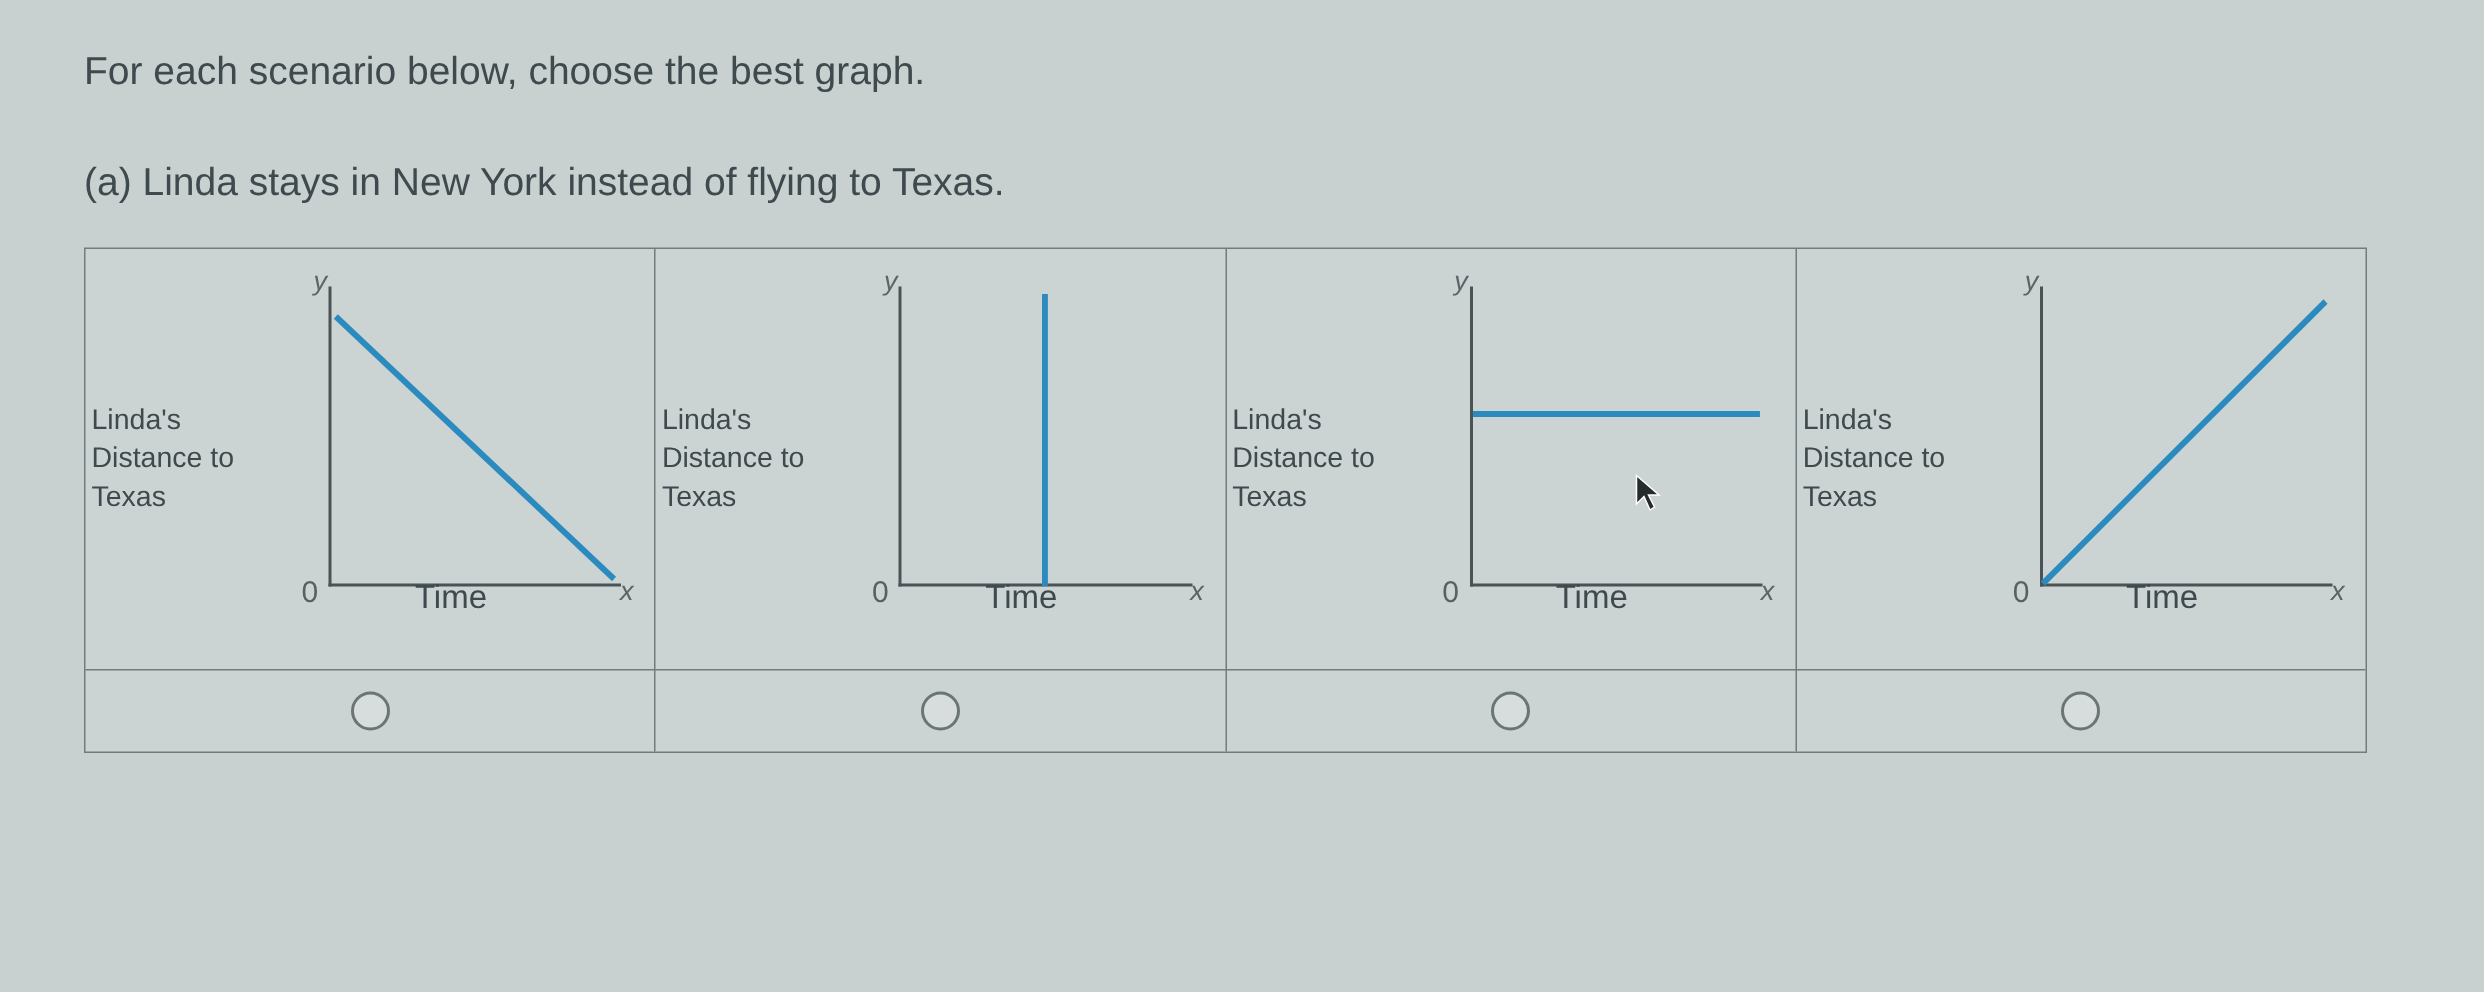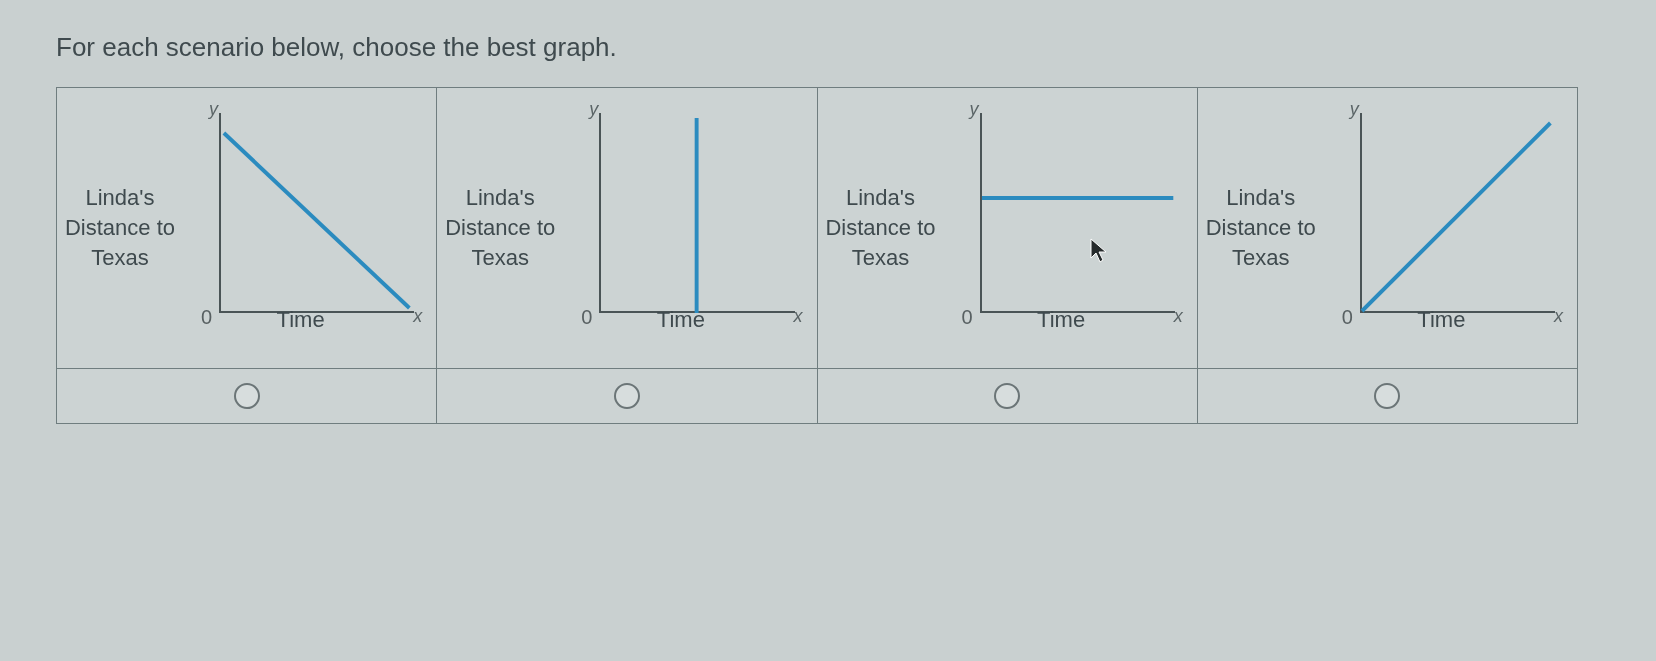--- a/index.html
+++ b/index.html
@@ -1,42 +1,43 @@
 <!DOCTYPE html>
 <html><head>
 <meta charset="utf-8">
 <style>
   html,body{margin:0;padding:0;width:1656px;height:661px;background:#c9d0d0;font-family:Verdana,Arial,sans-serif;color:#3f4a4e}
   .page{padding:32px 56px}
-  .instr{font-size:26px;margin-bottom:24px}
+  .instr{font-size:26px;margin-bottom:43px}
   .scenario{font-size:26px;margin-bottom:28px}
   .table{display:flex;flex-direction:column;border:1px solid #6f7d7f;width:1520px;background:#ccd3d3}
   .row{display:flex}
   .cell{flex:1;border-right:1px solid #6f7d7f;position:relative;height:280px;display:flex;align-items:center}
   .cell:last-child{border-right:none}
   .radio-row .rcell{flex:1;border-right:1px solid #6f7d7f;border-top:1px solid #6f7d7f;display:flex;align-items:center;justify-content:center;height:54px}
   .radio-row .rcell:last-child{border-right:none}
   .radio{width:22px;height:22px;border:2px solid #6b7577;border-radius:50%;background:#d7dddd;cursor:pointer}
-  .ylab{width:118px;text-align:center;font-size:22px;line-height:1.35;padding-left:4px}
+  .ylab{width:118px;font-size:19px;line-height:1.35;padding-left:4px}
   .plot{position:relative;flex:1;height:250px;margin-right:14px}
   .axis-y{position:absolute;left:40px;top:10px;bottom:40px;width:2px;background:#4a5456}
   .axis-x{position:absolute;left:40px;right:8px;bottom:40px;height:2px;background:#4a5456}
   .origin{position:absolute;left:22px;bottom:24px;font-size:20px;color:#586062}
   .xaxislabel{position:absolute;left:50%;transform:translateX(-50%);bottom:20px;font-size:22px}
   .yaxischar{position:absolute;left:30px;top:-4px;font-size:18px;font-style:italic;color:#5b6567}
   .xaxischar{position:absolute;right:0;bottom:26px;font-size:18px;font-style:italic;color:#5b6567}
   svg.line{position:absolute;left:40px;top:10px;right:8px;bottom:40px;width:calc(100% - 48px);height:200px}
   .cursor{position:absolute;width:0;height:0}
   .cursor svg{position:absolute;left:0;top:0}
 </style>
 </head>
 <body>
 
 <div class="page">
   <div class="instr">For each scenario below, choose the best graph.</div>
+  <div class="scenario">(a) Linda stays in New York instead of flying to Texas.</div>
 
   <div class="table">
     <div class="row">
 
       <div class="cell">
         <div class="ylab">Linda's Distance to Texas</div>
         <div class="plot">
           <span class="yaxischar">y</span>
           <span class="xaxischar">x</span>
           <div class="axis-y"></div>

